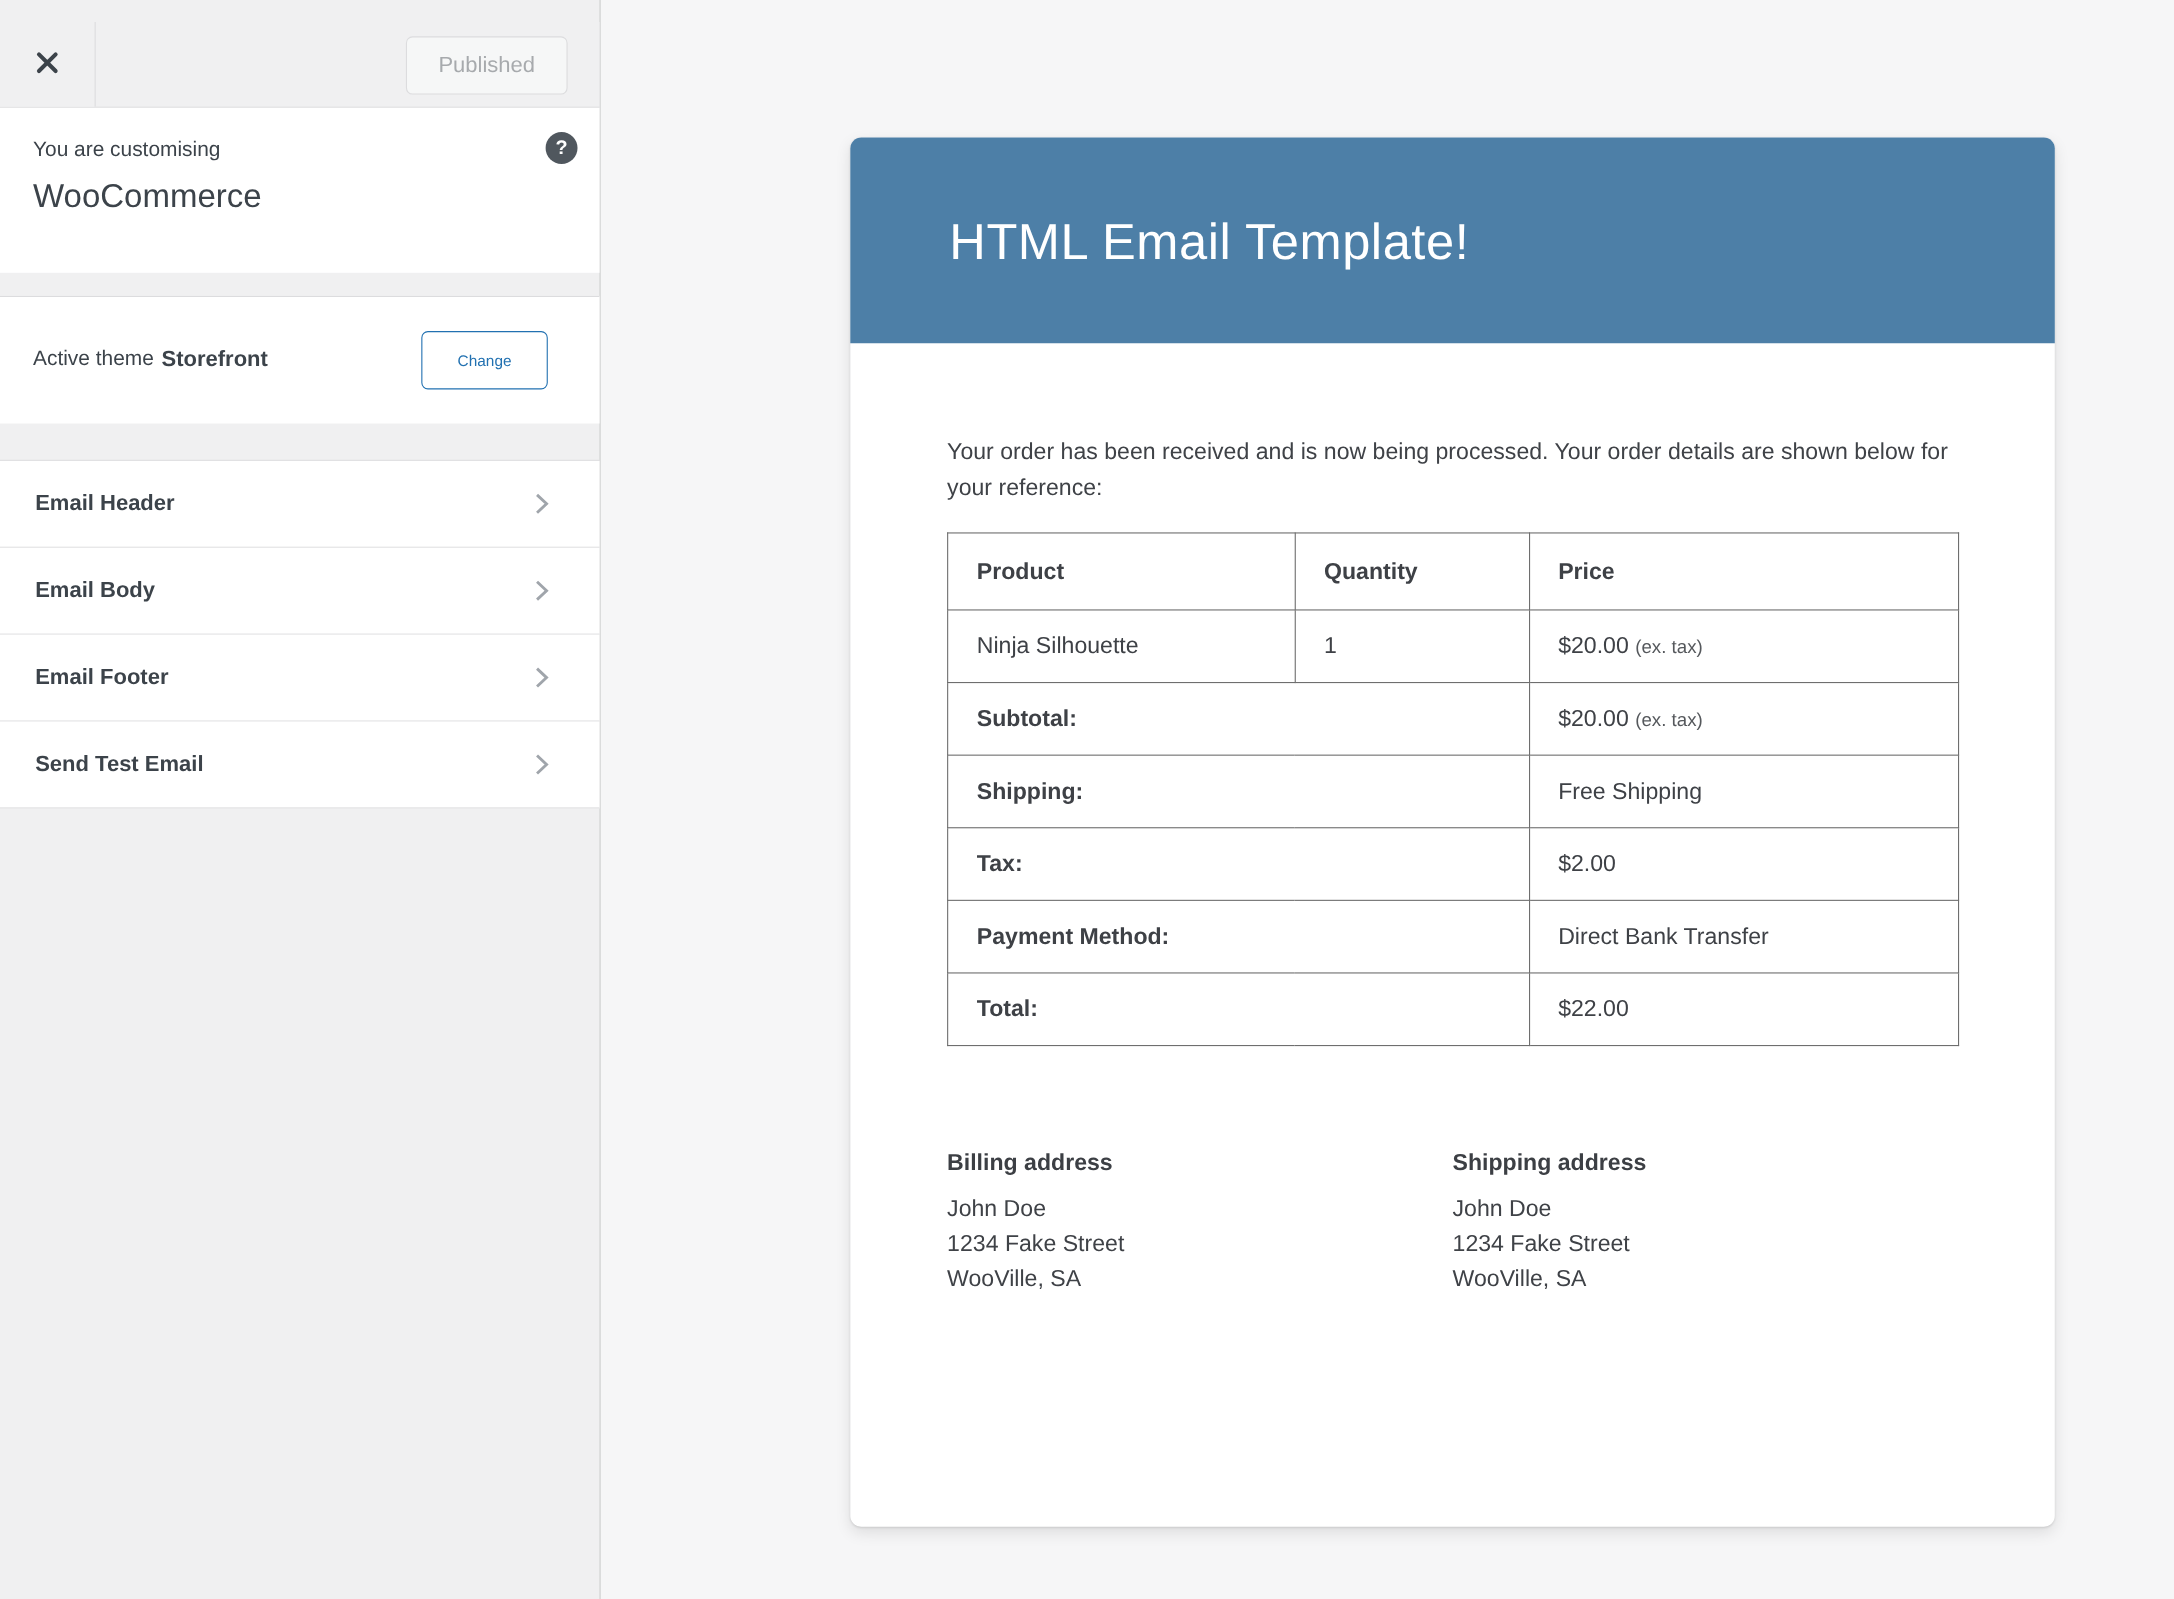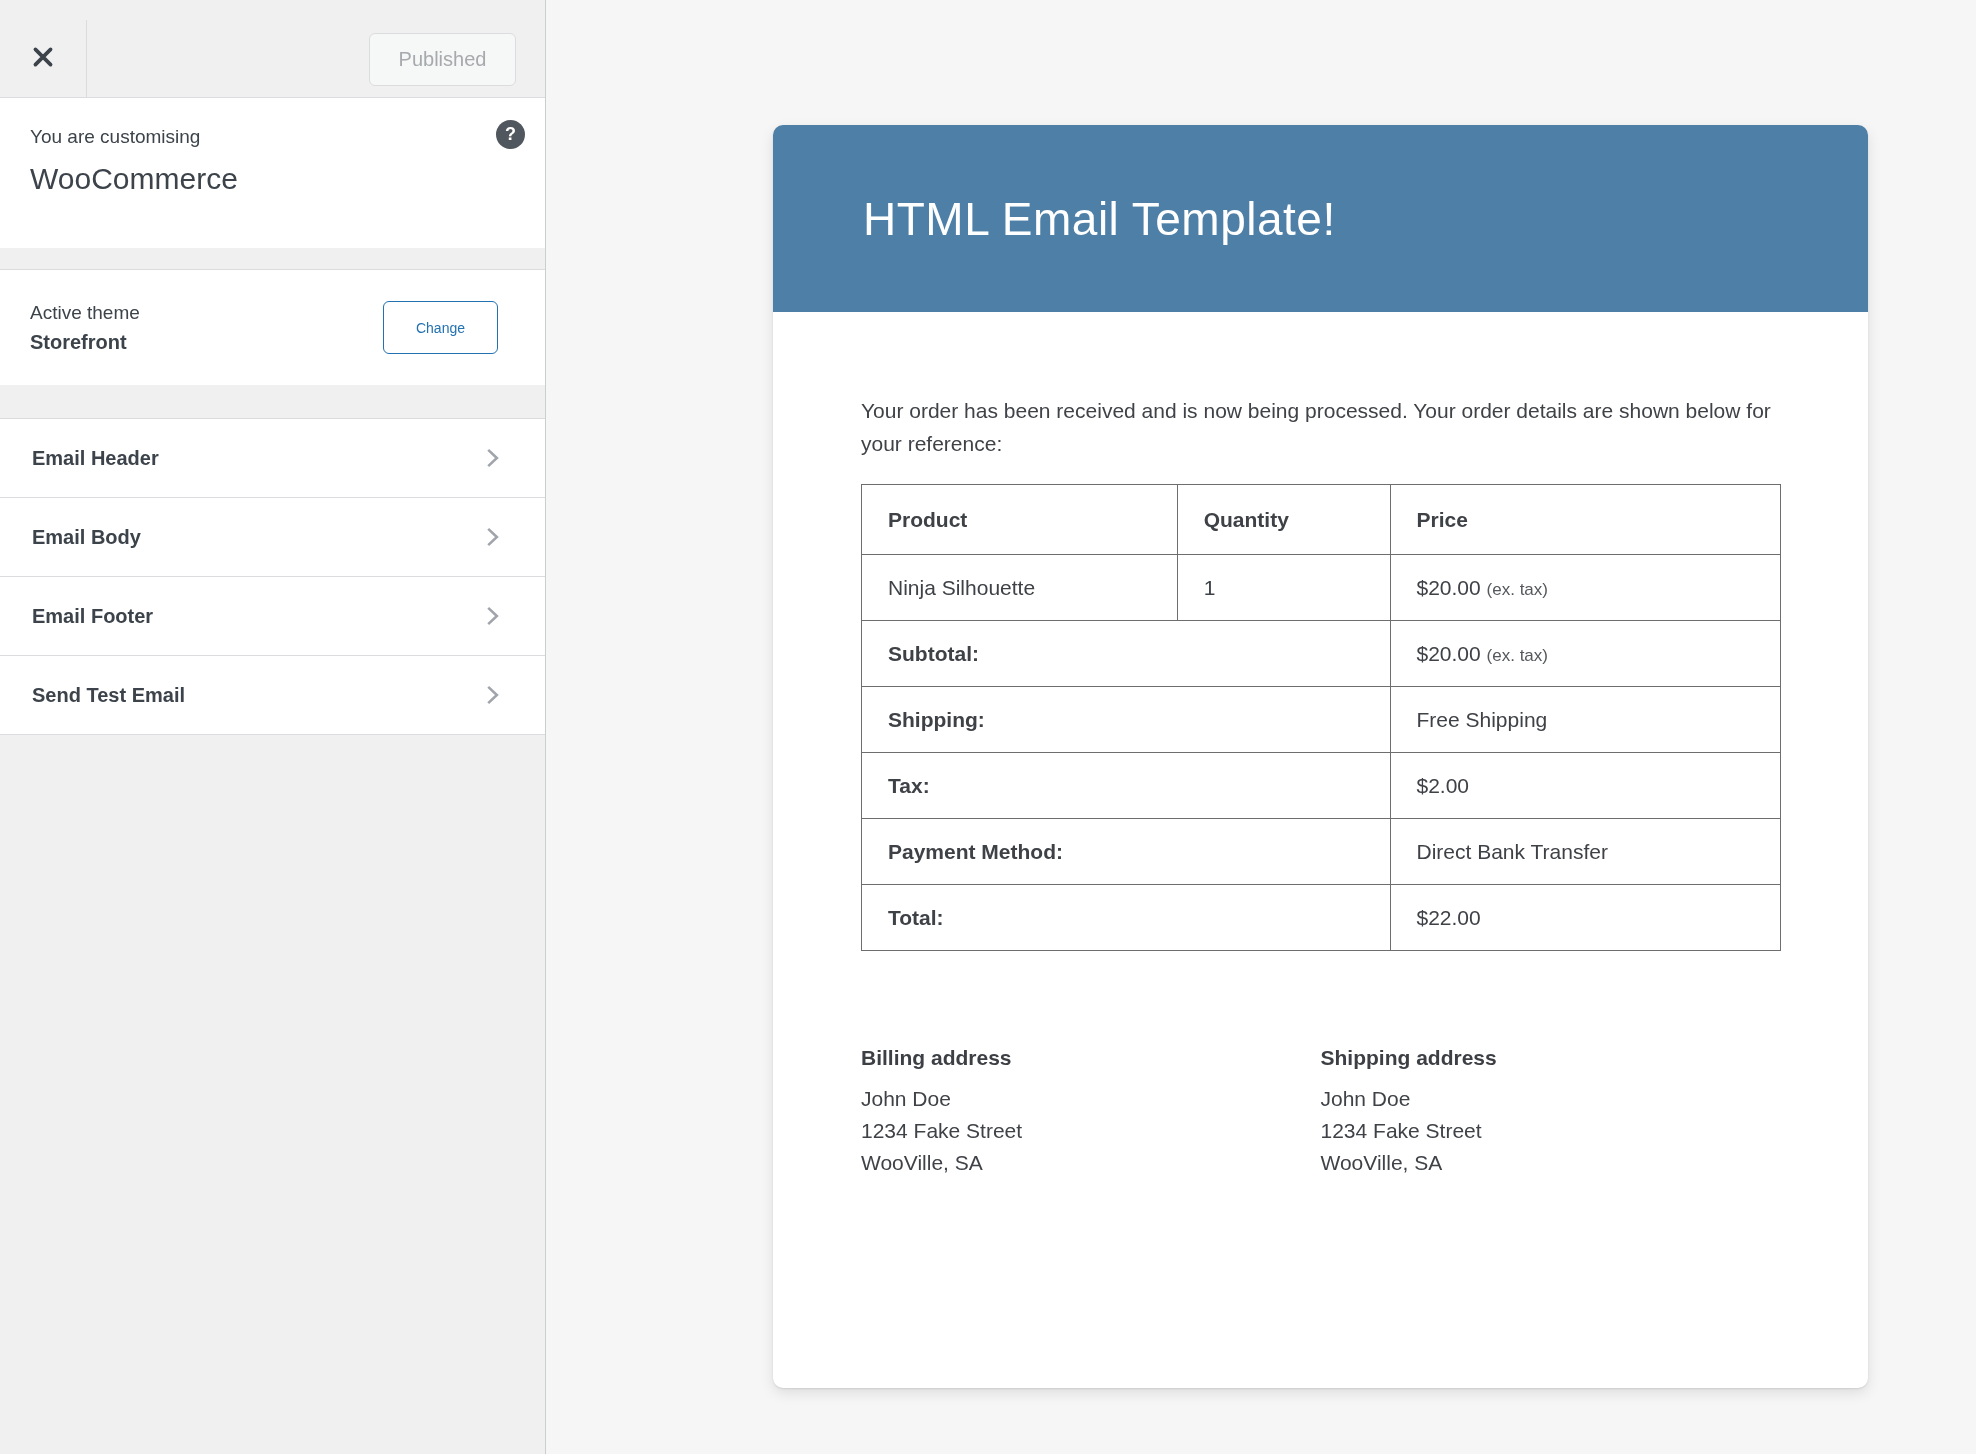--- a/index.html
+++ b/index.html
@@ -60,21 +60,21 @@
     cursor: pointer;
   }
   .section-theme {
     margin-top: 21px;
     background: #fff;
     height: 116px;
     border-top: 1px solid #dcdcde;
     display: flex; align-items: center;
     padding: 0 47px 0 30px;
   }
-  .theme-text { display: flex; flex-direction: column; gap: 7px; }
+  .theme-text { display: flex; flex-direction: row; gap: 7px; }
   .theme-label { font-size: 19px; color: #3c434a; }
   .theme-name { font-size: 20px; font-weight: 700; color: #3c434a; }
   .change-btn {
     margin-left: auto;
     width: 115px; height: 53px;
     background: #fff;
     border: 1px solid #2271b1;
     border-radius: 6px;
     color: #2271b1;
     font-size: 14px;

